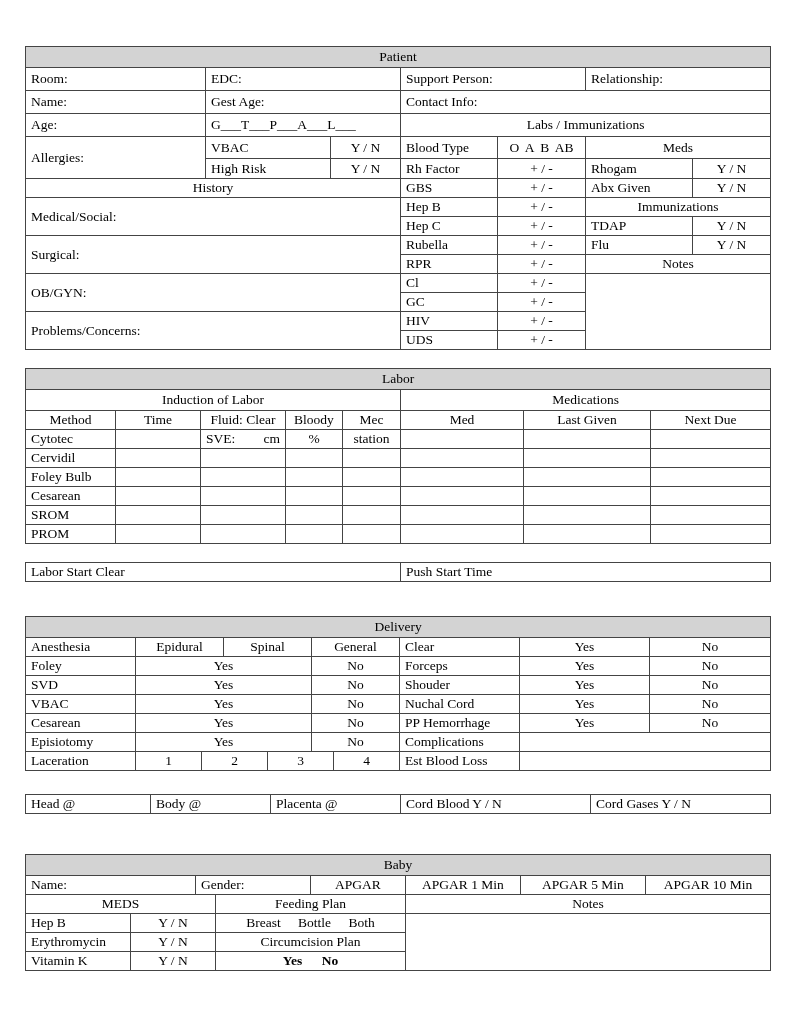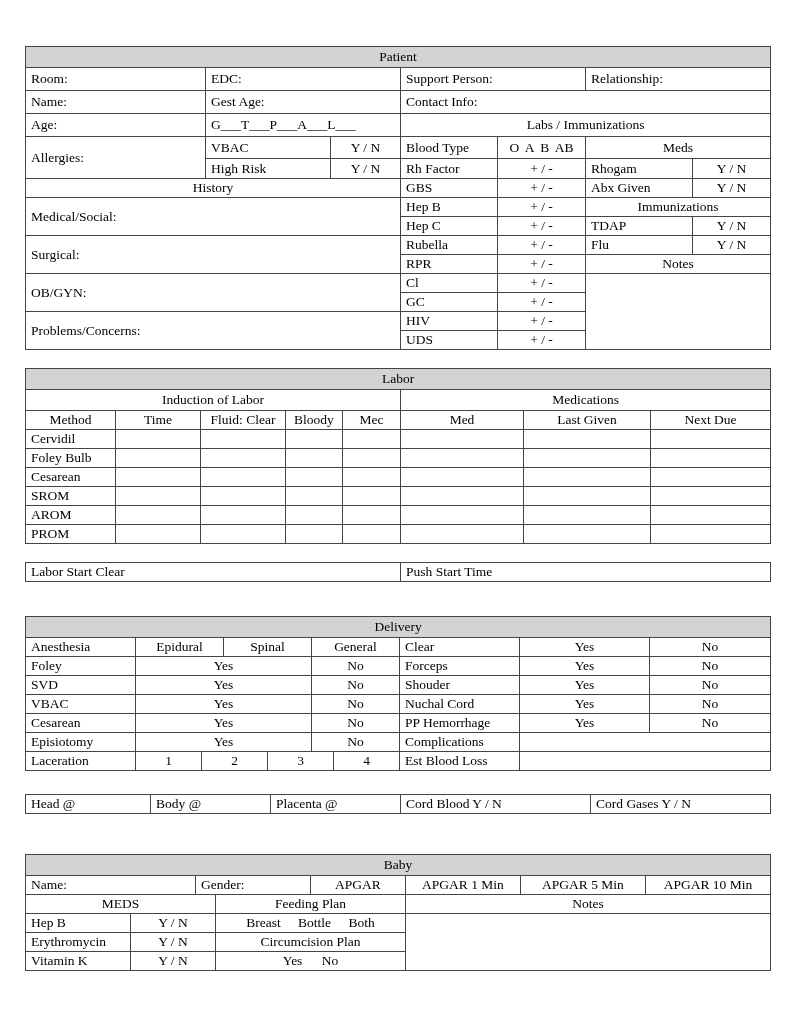--- a/index.html
+++ b/index.html
@@ -6,21 +6,21 @@
   body { font-family: "Liberation Serif", serif; font-size: 13.5px; color: #000; }
   .page { width: 794px; height: 1028px; box-sizing: border-box; padding: 46px 24px 20px 25px; background: #fff; }
   table { border-collapse: collapse; table-layout: fixed; }
   .tbl { width: 745px; }
   .tbl td { border: 1px solid var(--border, #444); padding: 1px 5px; white-space: nowrap; overflow: hidden; vertical-align: middle; }
   .sec-title { background: var(--header-bg, #d3d3d3); text-align: center; padding: 0 5px; height: 18px; }
   .c { text-align: center; }
   .top { vertical-align: top; padding-top: 2px; }
   .ws3 { word-spacing: 3px; }
   .ws14 { word-spacing: 14px; }
-  .ws16 { word-spacing: 16px; }
+  .ws16 { word-spacing: 16px; font-weight: bold; }
   .mt18 { margin-top: 18px; }
   .mt34 { margin-top: 34px; }
   .mt23 { margin-top: 23px; border-radius: 8px; }
   .mt40 { margin-top: 40px; }
   .sve-wrap { display: flex; justify-content: space-between; }
 </style>
 </head>
 <body>
 
 <div class="page">
@@ -147,20 +147,35 @@
       <td class="c">Method</td>
       <td class="c">Time</td>
       <td class="c">Fluid: Clear</td>
       <td class="c">Bloody</td>
       <td class="c">Mec</td>
       <td class="c">Med</td>
       <td class="c">Last Given</td>
       <td class="c">Next Due</td>
     </tr>
     <tr style="height:18px">
+      <td>Cytotec</td>
+      <td></td>
+      <td>
+            <div class="sve-wrap">
+              <span>SVE:</span>
+              <span>cm</span>
+            </div>
+          </td>
+      <td class="c">%</td>
+      <td class="c">station</td>
+      <td></td>
+      <td></td>
+      <td></td>
+    </tr>
+    <tr style="height:18px">
       <td>Cervidil</td>
       <td></td>
           <td></td>
           <td></td>
           <td></td>
           <td></td>
           <td></td>
           <td></td>
     </tr>
     <tr style="height:18px">
@@ -178,30 +193,20 @@
       <td></td>
           <td></td>
           <td></td>
           <td></td>
           <td></td>
           <td></td>
           <td></td>
     </tr>
     <tr style="height:18px">
       <td>SROM</td>
-      <td></td>
-          <td></td>
-          <td></td>
-          <td></td>
-          <td></td>
-          <td></td>
-          <td></td>
-    </tr>
-    <tr style="height:18px">
-      <td>AROM</td>
       <td></td>
           <td></td>
           <td></td>
           <td></td>
           <td></td>
           <td></td>
           <td></td>
     </tr>
     <tr style="height:18px">
       <td>PROM</td>

